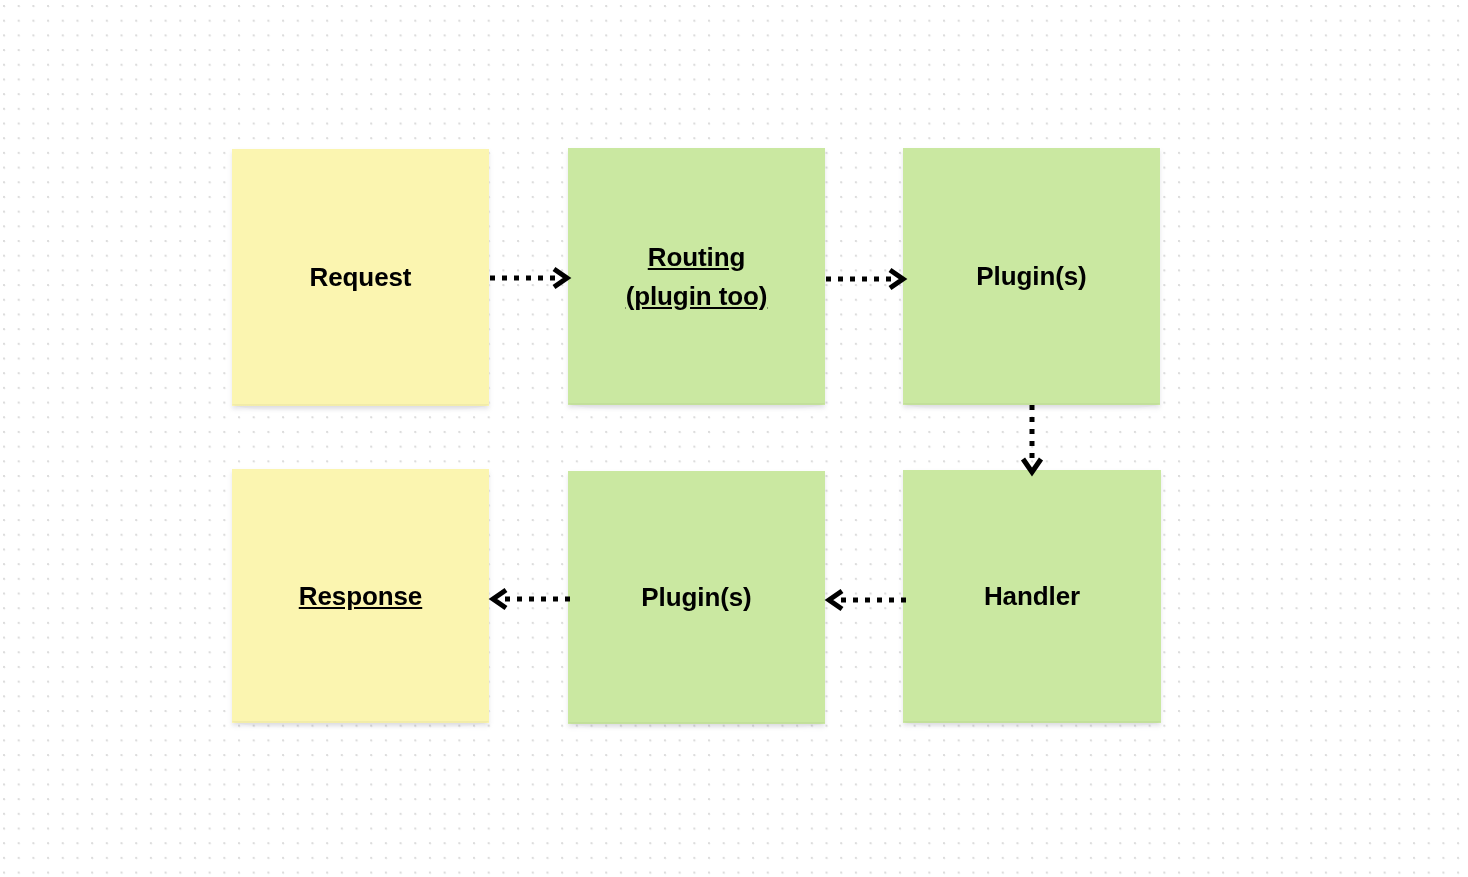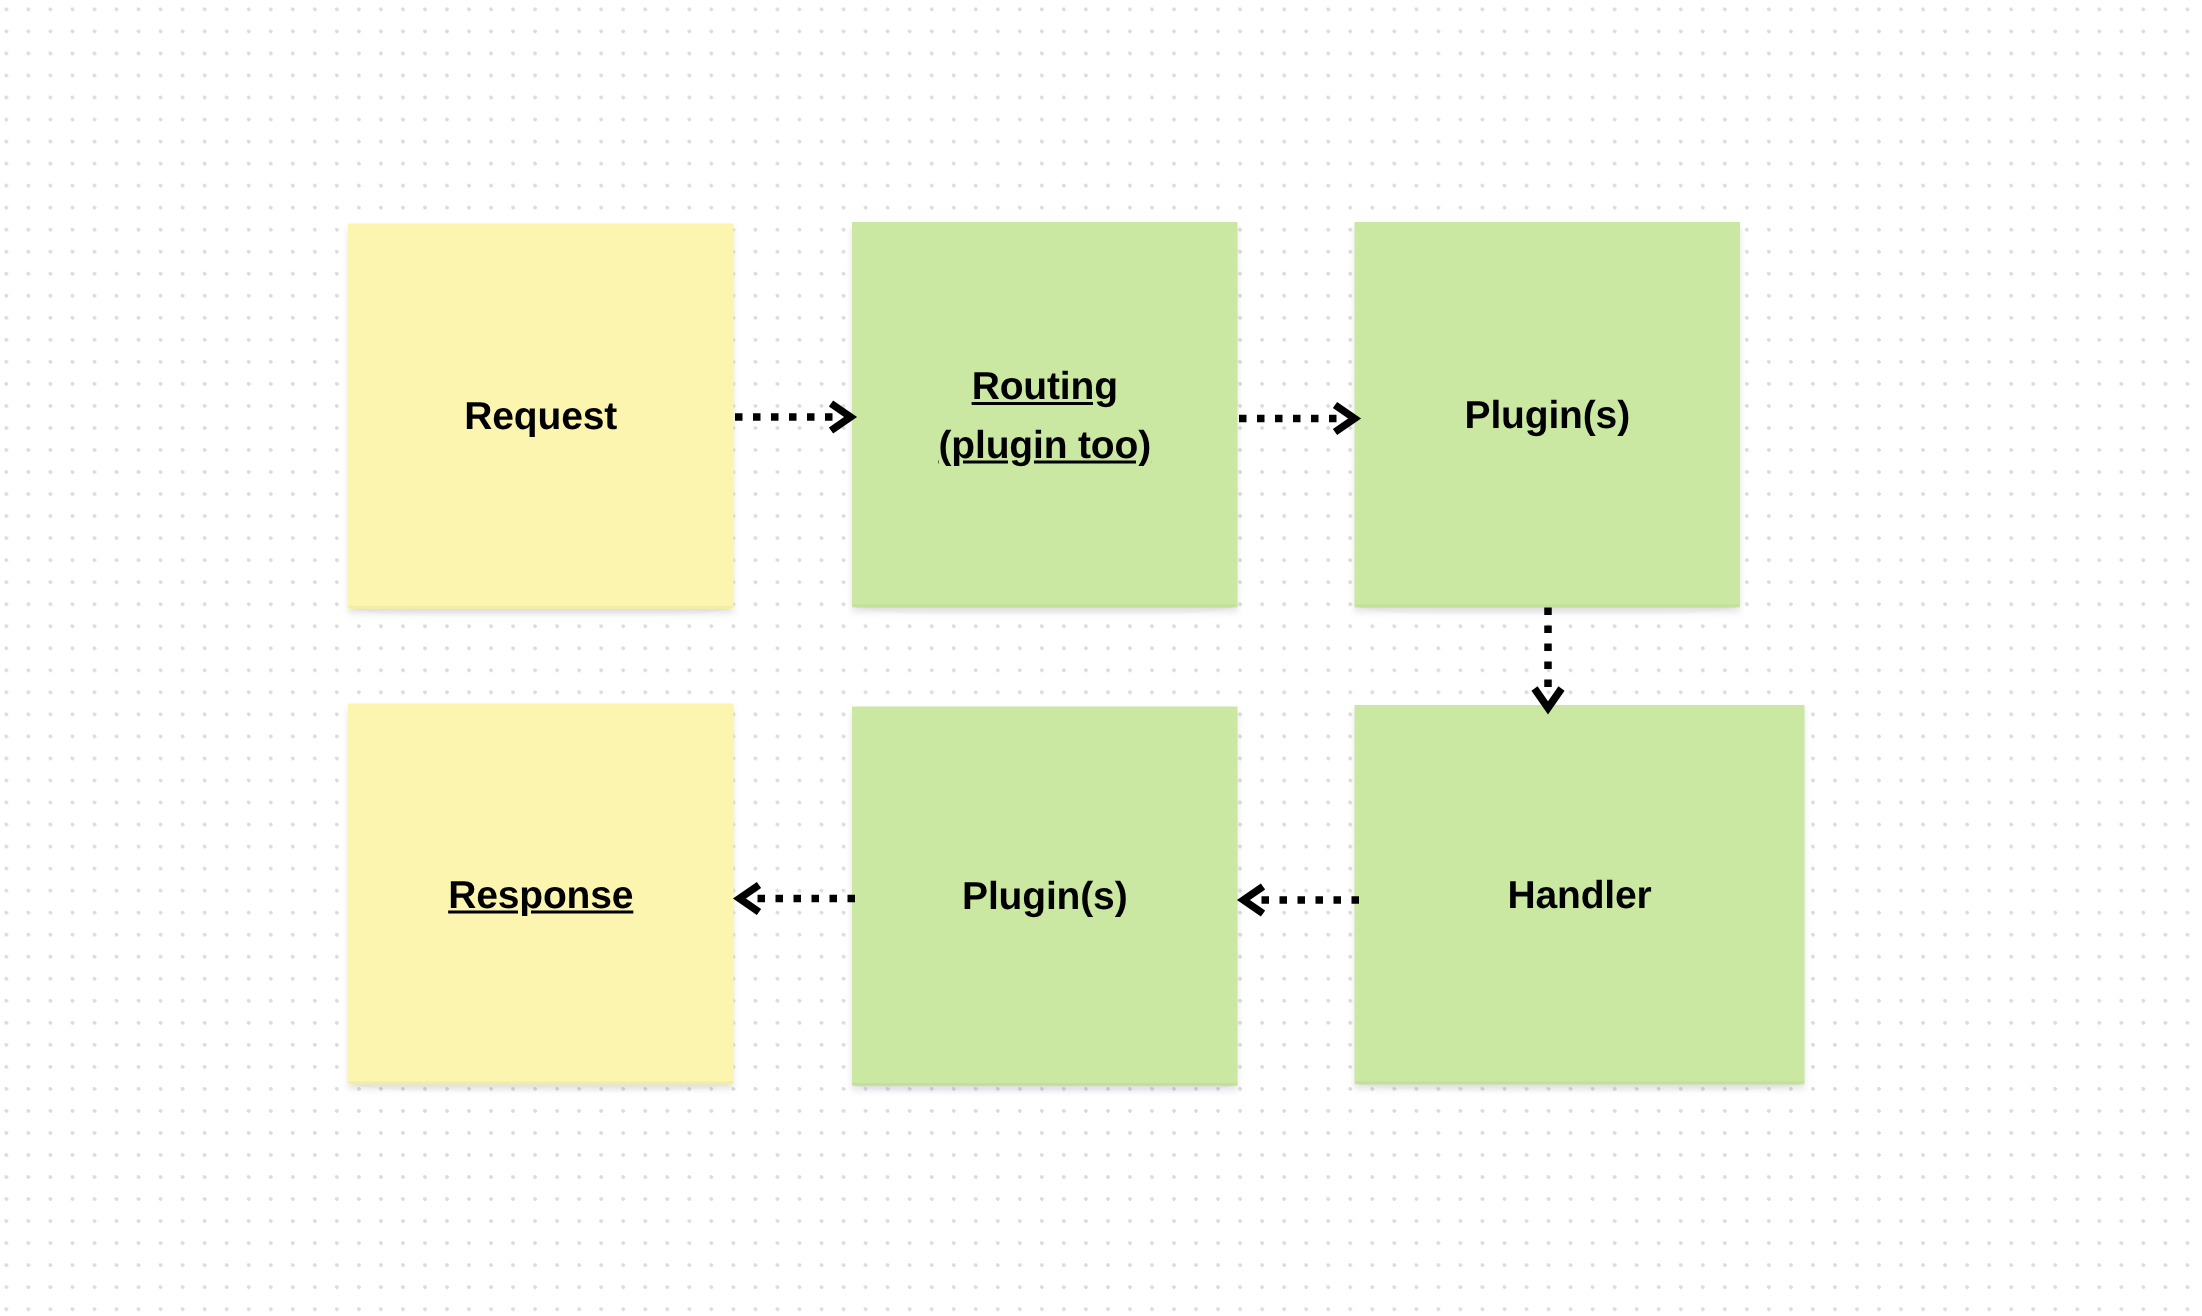--- a/index.html
+++ b/index.html
@@ -98,21 +98,21 @@
   </div>
 
   <div class="note yellow" style="left:232px; top:469px; width:257px; height:254px;text-decoration:underline;">
     <span class="label">Response</span>
   </div>
 
   <div class="note green" style="left:568px; top:471px; width:257px; height:253px;">
     <span class="label">Plugin(s)</span>
   </div>
 
-  <div class="note green" style="left:903px; top:470px; width:300px; height:253px;">
+  <div class="note green" style="left:903px; top:470px; width:258px; height:253px;">
     <span class="label">Handler</span>
   </div>
 
   <svg class="connector" style="left:489px; top:264px; width:82px; height:28px;" viewBox="0 0 82 28">
     <line class="conn-line" x1="1" y1="14" x2="66" y2="14"></line>
     <polyline class="conn-head" points="65,5 78,14 65,23"></polyline>
   </svg>
 
   <svg class="connector" style="left:825px; top:265px; width:82px; height:28px;" viewBox="0 0 82 28">
     <line class="conn-line" x1="1" y1="14" x2="66" y2="14"></line>

